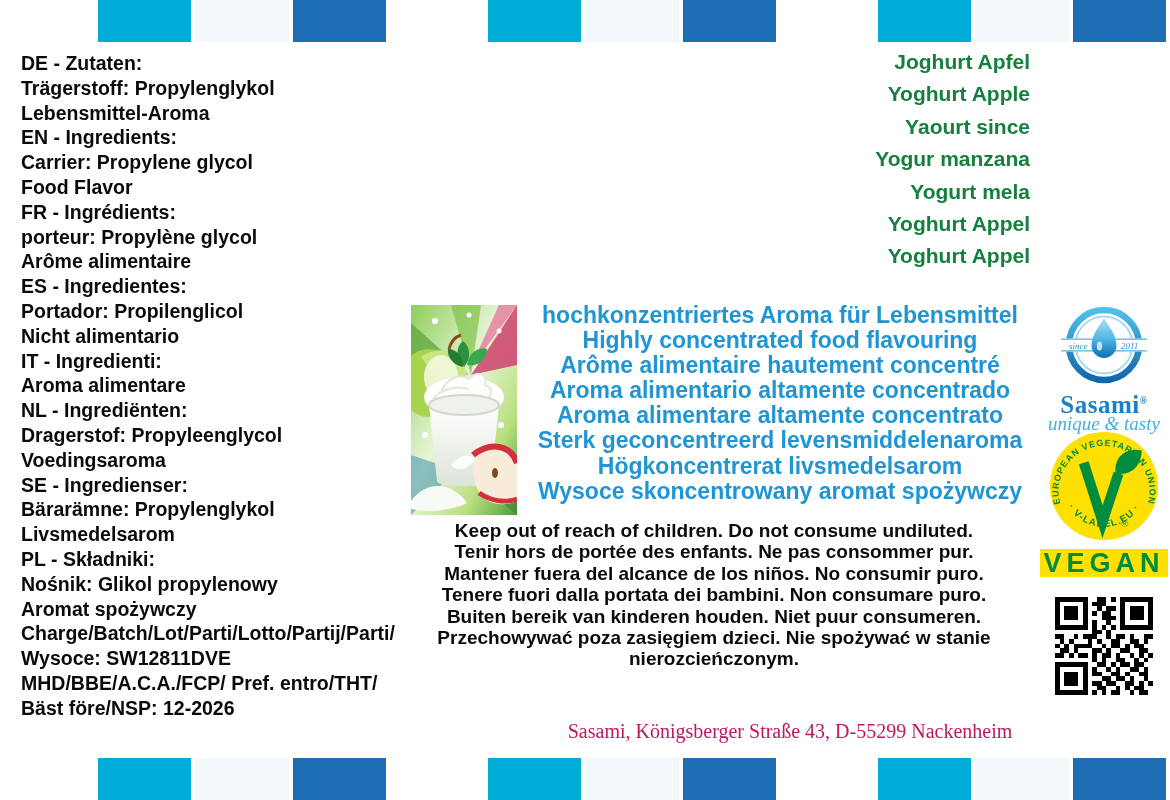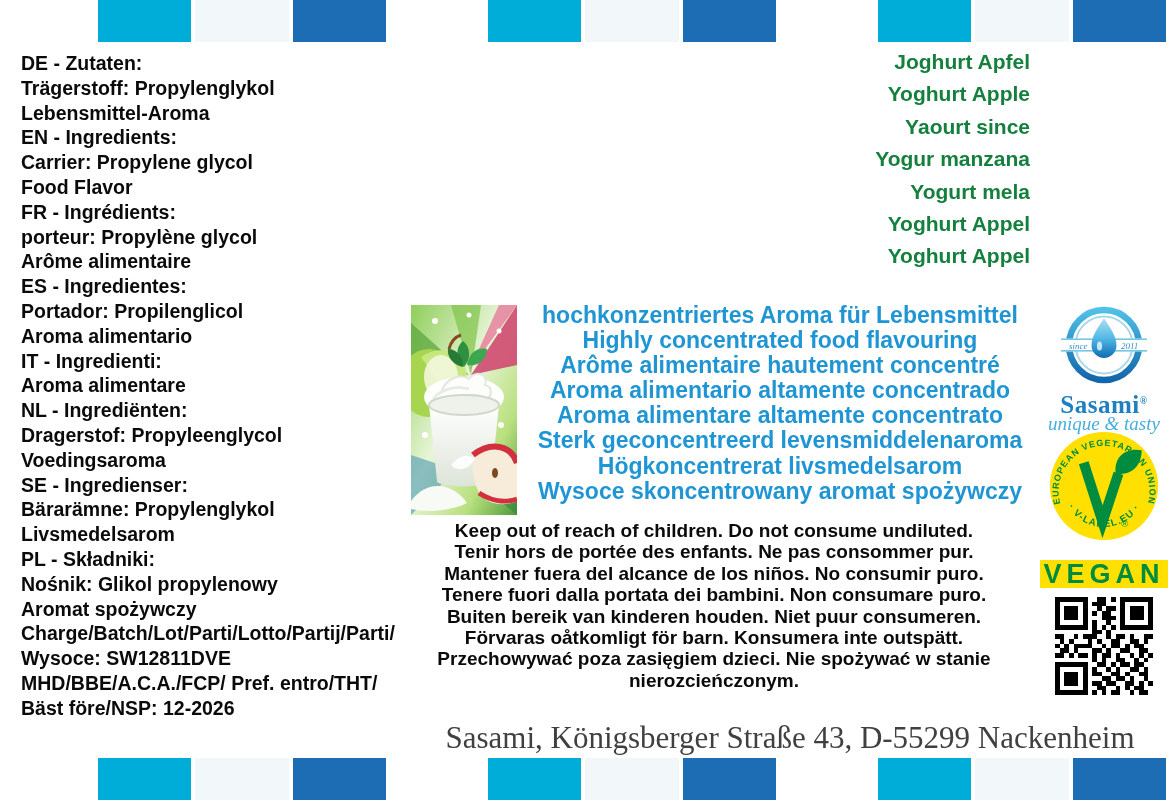--- a/index.html
+++ b/index.html
@@ -24,38 +24,38 @@
   .headline{position:absolute;left:505px;top:303px;width:550px;text-align:center;
             color:#2095d4;font-weight:bold;font-size:23px;line-height:25.1px;}
   .headline-line{white-space:nowrap;}
 
   
   .warnings{position:absolute;left:400px;top:520px;width:628px;text-align:center;
             color:#0a0a0a;font-weight:bold;font-size:19px;line-height:21.4px;}
 
   
   .address{position:absolute;left:420px;top:720px;width:740px;text-align:center;
-           font-family:"Liberation Serif",serif;font-size:31px;color:#404040;}
+           font-family:"Liberation Serif",serif;font-size:20px;color:#be185d;}
 
   
   .photo{position:absolute;left:411px;top:305px;width:106px;height:210px;display:block;}
 
   
   .sasami{position:absolute;left:1040px;top:305px;width:128px;text-align:center;}
   .sasami svg{display:block;margin:0 auto;}
   .brand-word{font-family:"Liberation Serif",serif;font-weight:bold;font-size:25px;
               color:#1e7fc1;letter-spacing:.5px;line-height:24px;}
   .brand-word sup{font-size:10px;}
   .brand-tagline{font-family:"Liberation Serif",serif;font-style:italic;font-size:19px;
                  color:#45aedd;line-height:14px;}
 
   
   .vlabel{position:absolute;left:1040px;top:430px;width:128px;text-align:center;}
   .vlabel svg{display:block;margin:0 auto;}
-  .vegan-badge{margin-top:18px;background:#ffe000;color:#008c3f;font-weight:bold;
+  .vegan-badge{margin-top:7px;background:#ffe000;color:#008c3f;font-weight:bold;
                font-size:27px;letter-spacing:5px;line-height:28px;width:100%;box-sizing:border-box;}
 
   
   .qr{position:absolute;left:1055px;top:597px;width:98px;height:98px;display:grid;
       grid-template-columns:repeat(21,1fr);grid-template-rows:repeat(21,1fr);background:#ffffff;}
   .qm{background:transparent;}
   .qm.on{background:#000000;}
 </style>
 </head>
 <body>
@@ -82,21 +82,21 @@
       <div class="ing-line">Trägerstoff: Propylenglykol</div>
       <div class="ing-line">Lebensmittel-Aroma</div>
       <div class="ing-line">EN - Ingredients:</div>
       <div class="ing-line">Carrier: Propylene glycol</div>
       <div class="ing-line">Food Flavor</div>
       <div class="ing-line">FR - Ingrédients:</div>
       <div class="ing-line">porteur: Propylène glycol</div>
       <div class="ing-line">Arôme alimentaire</div>
       <div class="ing-line">ES - Ingredientes:</div>
       <div class="ing-line">Portador: Propilenglicol</div>
-      <div class="ing-line">Aroma alimentario</div>
+      <div class="ing-line">Nicht alimentario</div>
       <div class="ing-line">IT - Ingredienti:</div>
       <div class="ing-line">Aroma alimentare</div>
       <div class="ing-line">NL - Ingrediënten:</div>
       <div class="ing-line">Dragerstof: Propyleenglycol</div>
       <div class="ing-line">Voedingsaroma</div>
       <div class="ing-line">SE - Ingredienser:</div>
       <div class="ing-line">Bärarämne: Propylenglykol</div>
       <div class="ing-line">Livsmedelsarom</div>
       <div class="ing-line">PL - Składniki:</div>
       <div class="ing-line">Nośnik: Glikol propylenowy</div>
@@ -127,21 +127,20 @@
       <div class="headline-line">Högkoncentrerat livsmedelsarom</div>
       <div class="headline-line">Wysoce skoncentrowany aromat spożywczy</div>
     </div>
 
   <div class="warnings">
       <div class="warning-line">Keep out of reach of children. Do not consume undiluted.</div>
       <div class="warning-line">Tenir hors de portée des enfants. Ne pas consommer pur.</div>
       <div class="warning-line">Mantener fuera del alcance de los niños. No consumir puro.</div>
       <div class="warning-line">Tenere fuori dalla portata dei bambini. Non consumare puro.</div>
       <div class="warning-line">Buiten bereik van kinderen houden. Niet puur consumeren.</div>
-      <div class="warning-line">Förvaras oåtkomligt för barn. Konsumera inte outspätt.</div>
       <div class="warning-line">Przechowywać poza zasięgiem dzieci. Nie spożywać w stanie</div>
       <div class="warning-line">nierozcieńczonym.</div>
     </div>
 
   <div class="address">Sasami, Königsberger Straße 43, D-55299 Nackenheim</div>
 
   <svg class="photo" viewBox="0 0 106 210">
     <defs>
       <linearGradient id="pbg" x1="0" y1="0" x2="1" y2="1">
         <stop offset="0" stop-color="#8fce5a"></stop>

